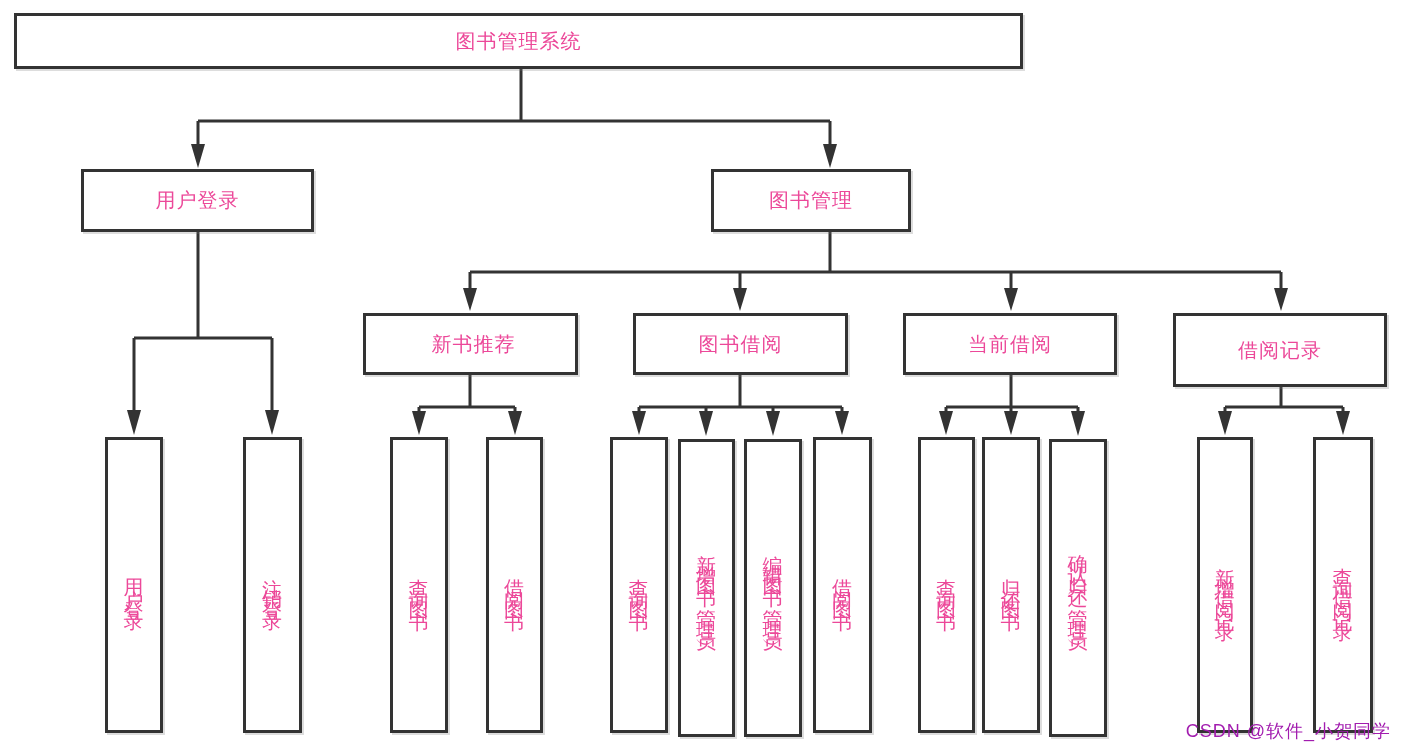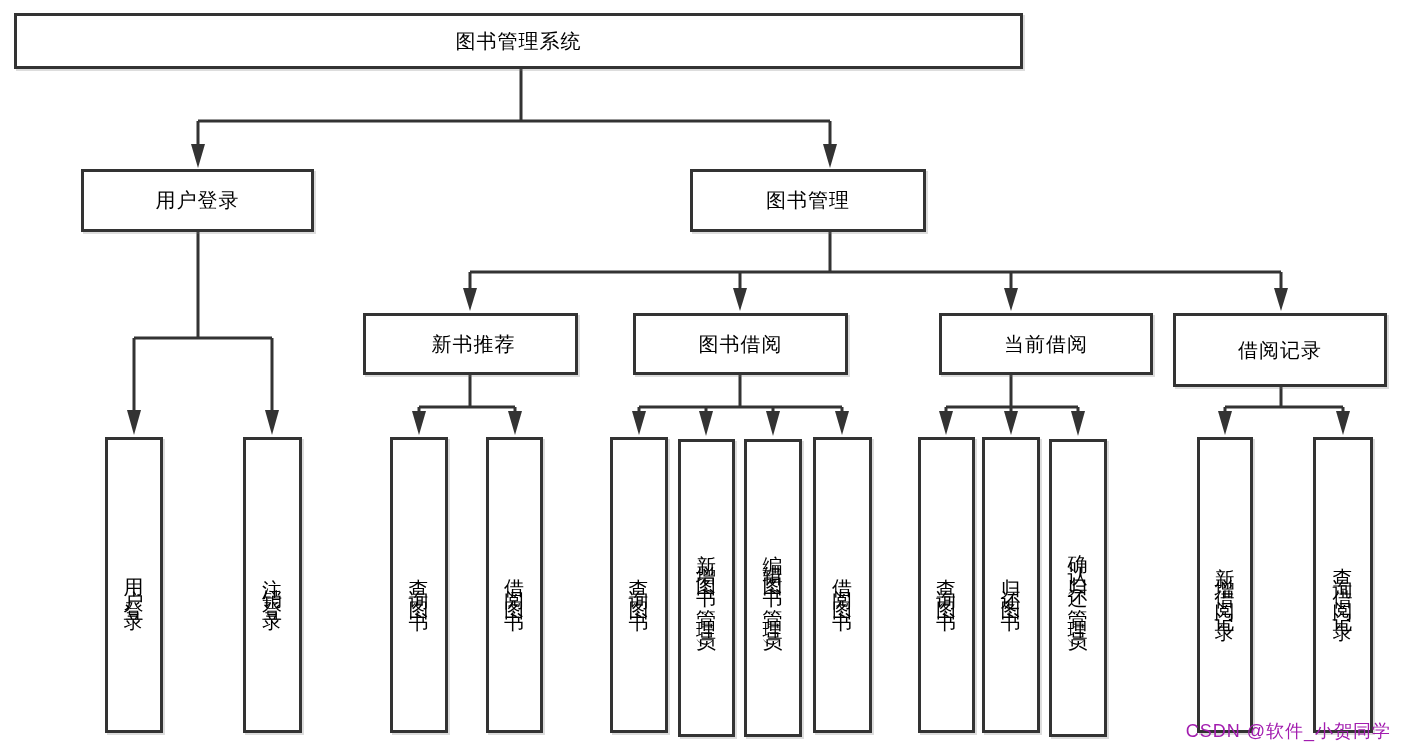--- a/index.html
+++ b/index.html
@@ -22,21 +22,21 @@
     pointer-events: none;
   }
   .node {
     position: absolute;
     box-sizing: border-box;
     border: 3px solid #333333;
     background: #ffffff;
     display: flex;
     align-items: center;
     justify-content: center;
-    color: #000000;
+    color: #ec4899;
     box-shadow: 2px 2px 0 rgba(120,120,120,0.25);
   }
   .hnode {
     font-size: 20px;
     letter-spacing: 1px;
     white-space: nowrap;
   }
   .vnode span {
     writing-mode: vertical-rl;
     text-orientation: mixed;
@@ -123,31 +123,31 @@
     </g>
   </svg>
 
   <div class="node hnode" style="left:14px; top:13px; width:1009px; height:56px;">
     <span>图书管理系统</span>
   </div>
 
   <div class="node hnode" style="left:81px; top:169px; width:233px; height:63px;">
     <span>用户登录</span>
   </div>
-  <div class="node hnode" style="left:690px; top:169px; width:236px; height:63px;">
+  <div class="node hnode" style="left:711px; top:169px; width:200px; height:63px;">
     <span>图书管理</span>
   </div>
 
   <div class="node hnode" style="left:363px; top:313px; width:215px; height:62px;padding-left:6px;">
     <span>新书推荐</span>
   </div>
   <div class="node hnode" style="left:633px; top:313px; width:215px; height:62px;">
     <span>图书借阅</span>
   </div>
-  <div class="node hnode" style="left:903px; top:313px; width:214px; height:62px;margin-left:36px;">
+  <div class="node hnode" style="left:903px; top:313px; width:214px; height:62px;">
     <span>当前借阅</span>
   </div>
   <div class="node hnode" style="left:1173px; top:313px; width:214px; height:74px;">
     <span>借阅记录</span>
   </div>
 
   <div class="node vnode" style="left:105px; top:437px; width:58px; height:296px;">
     <span>用户登录</span>
   </div>
   <div class="node vnode" style="left:243px; top:437px; width:59px; height:296px;">

